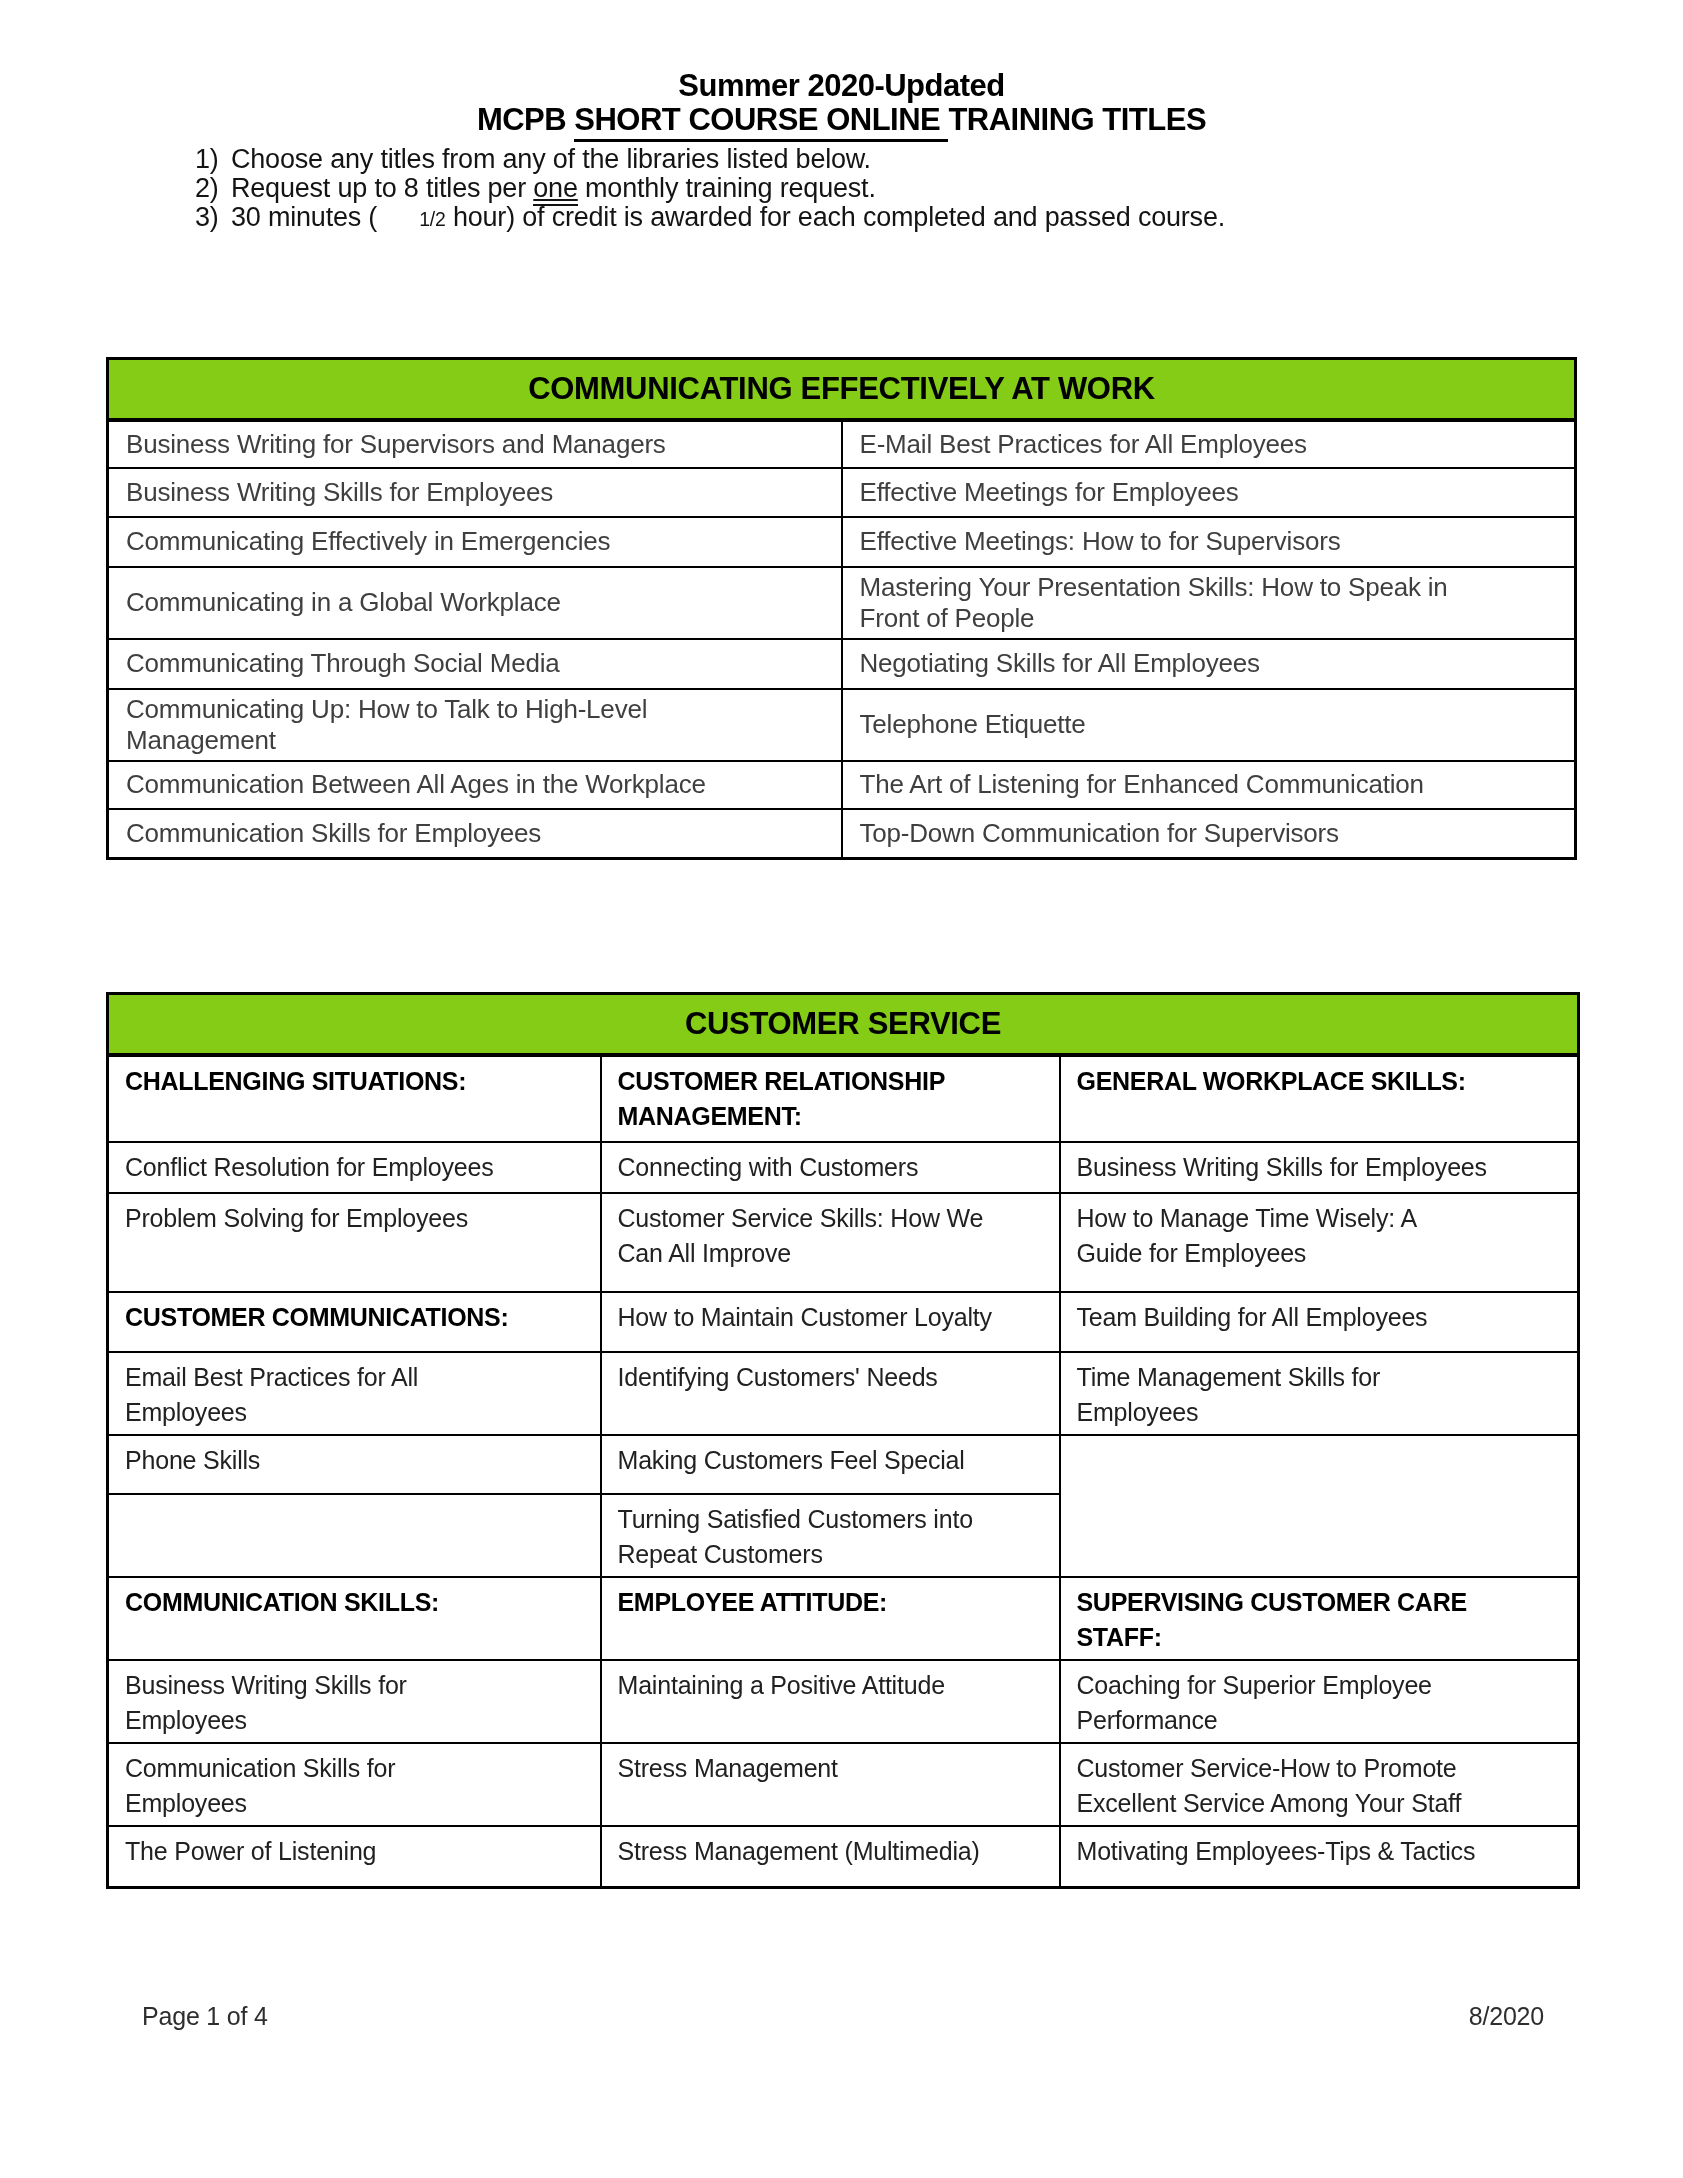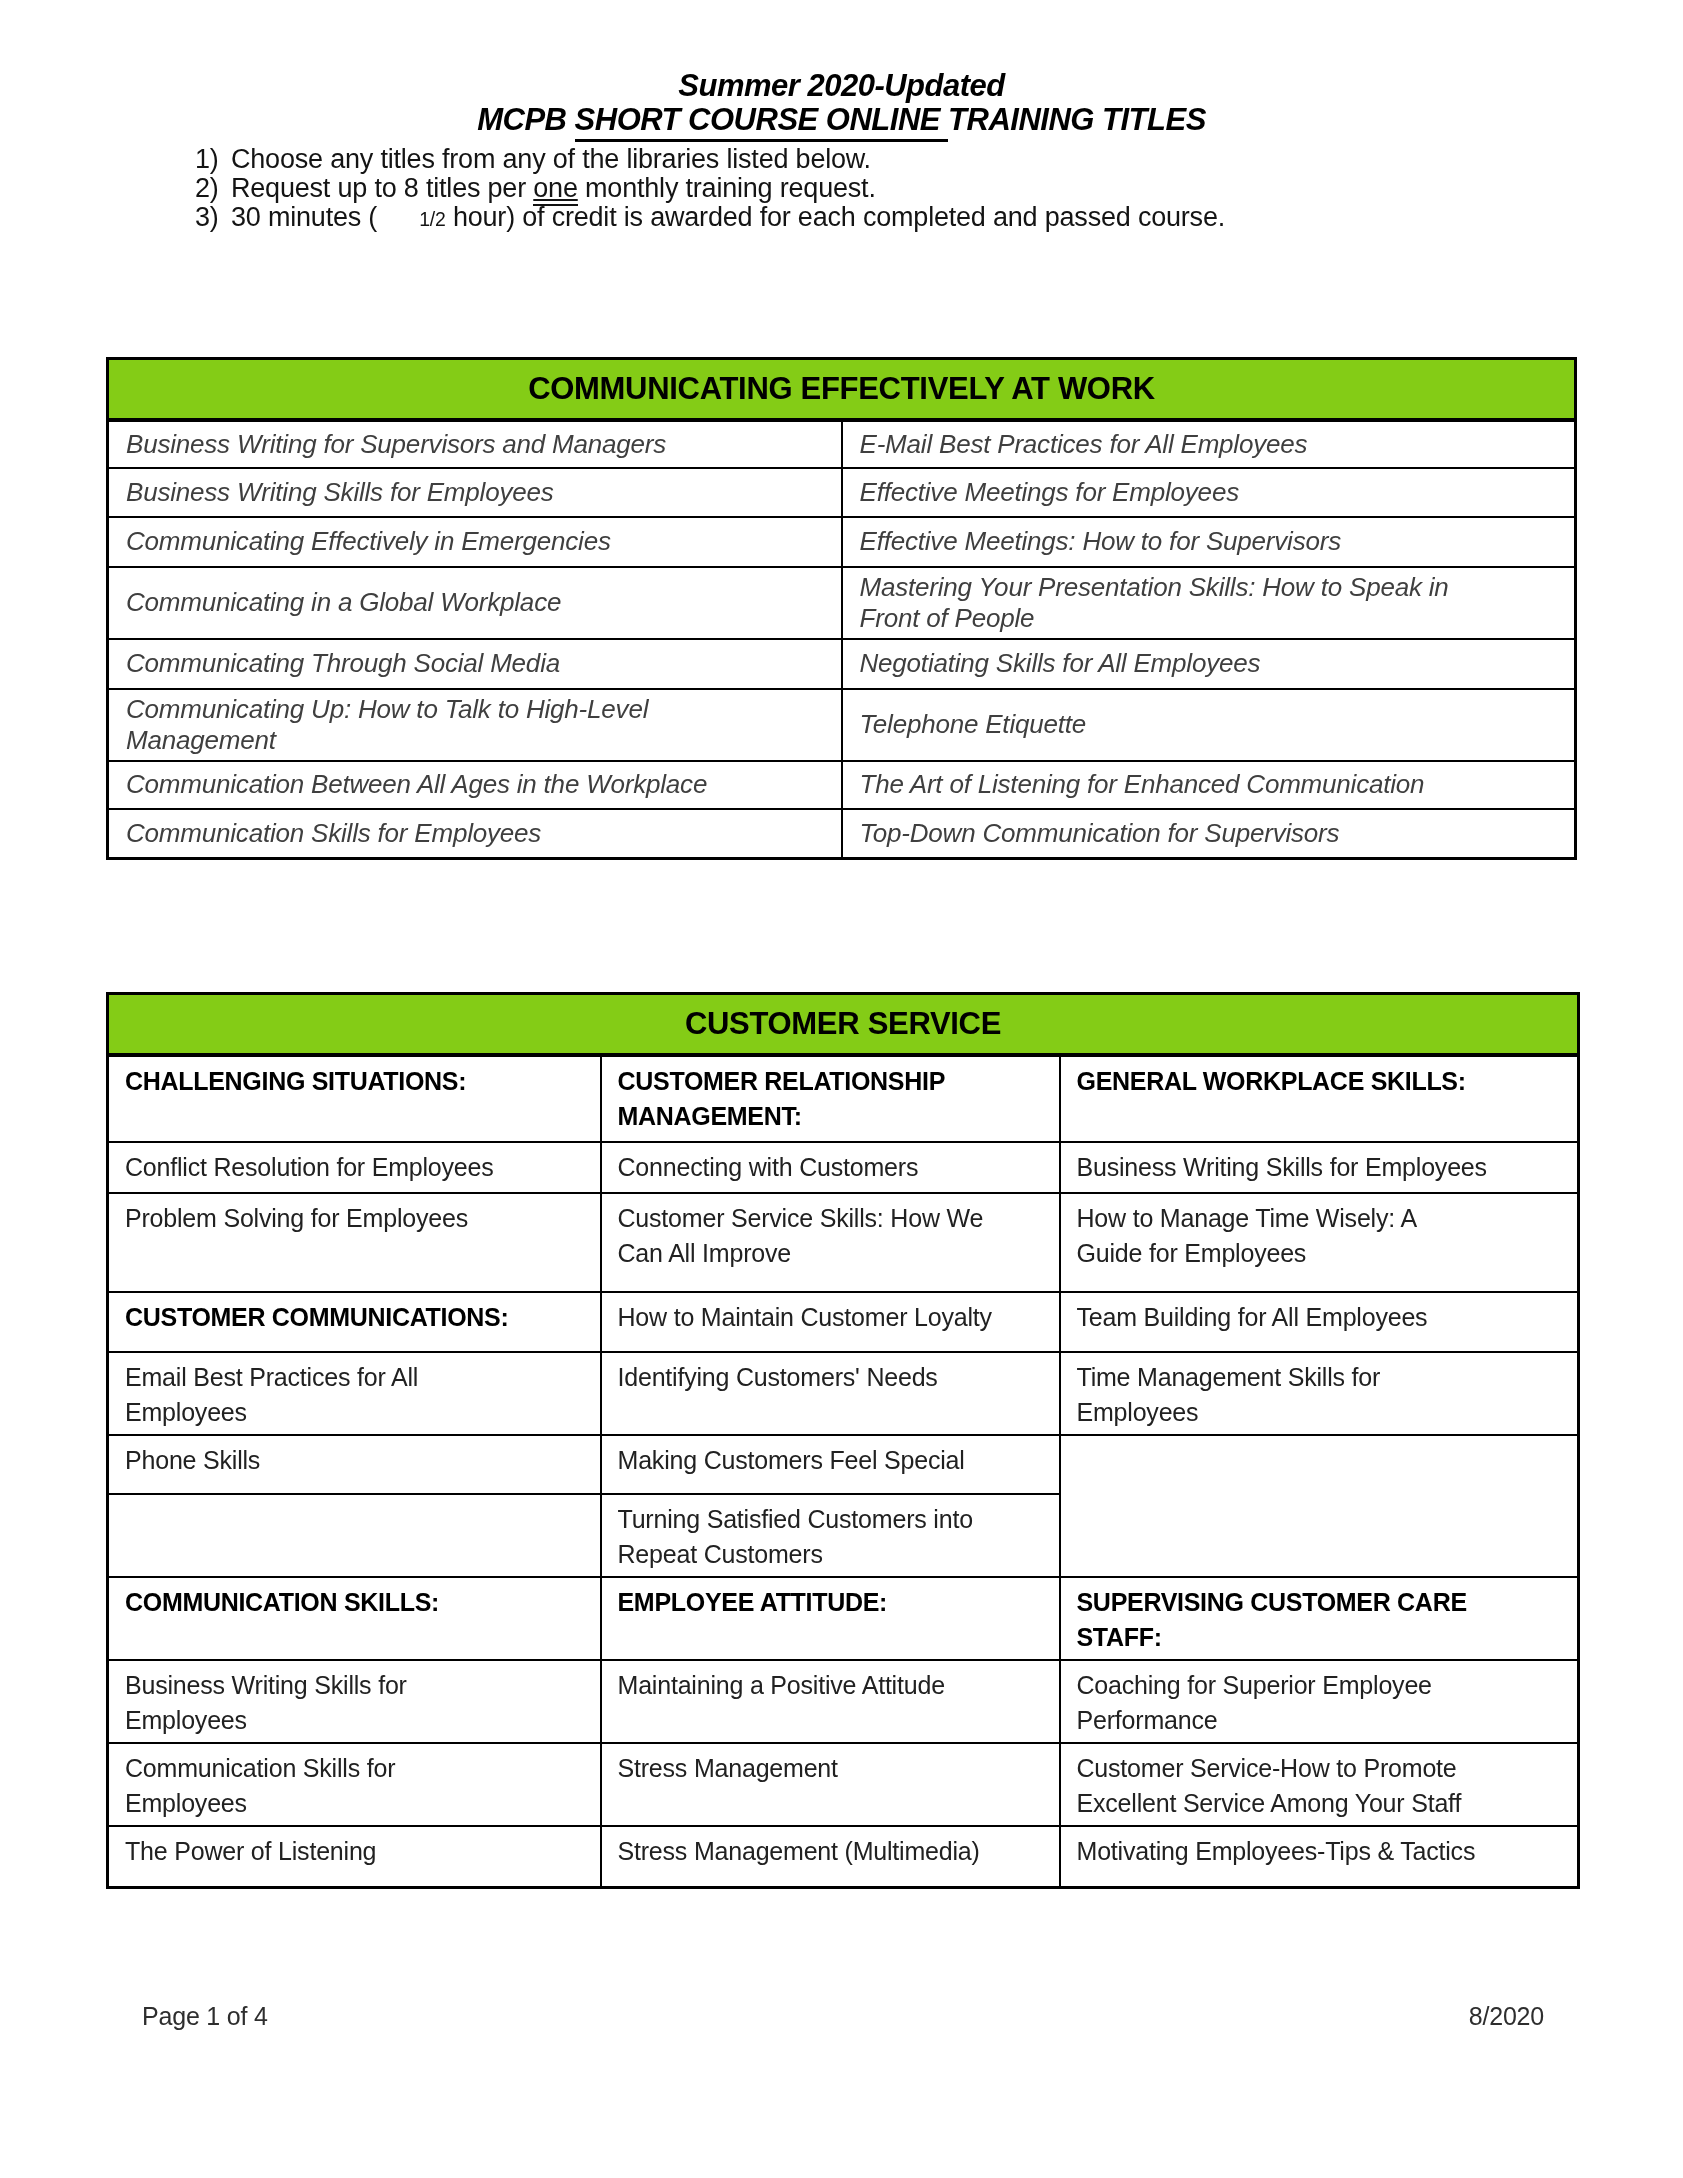--- a/index.html
+++ b/index.html
@@ -7,21 +7,21 @@
   body {
     width: 1683px; height: 2178px;
     position: relative;
     font-family: "Liberation Sans", "DejaVu Sans", sans-serif;
     color: #1a1a1a;
     letter-spacing: -0.2px;
   }
   .titles { text-align: center; padding-top: 69px; }
   .title-line {
     font-size: 31px; font-weight: 700; color: #000;
-    line-height: 34px; letter-spacing: -0.5px; font-style: italic;
+    line-height: 34px; letter-spacing: -0.5px;
   }
   .u-heavy { border-bottom: 3px solid #000; padding-bottom: 2px; white-space: pre; }
   .instructions { margin: 8px 0 0 195px; font-size: 27px; line-height: 29px; color: #141414; }
   .instr-item { display: flex; }
   .instr-num { width: 36px; flex: 0 0 36px; }
   .u-word { border-bottom: 2px solid #111; padding-bottom: 1px; text-decoration: underline; }
   .frac { font-size: 0.72em; margin-left: 42px; }
 
   .tbl-wrap { margin-left: 106px; width: 1471px; }
   .tbl-wrap.first { margin-top: 123px; }
@@ -38,21 +38,20 @@
     font-size: 31px; font-weight: 700; color: #000;
     letter-spacing: -0.3px;
     height: 61px; vertical-align: middle;
   }
   .t1 .cell {
     font-size: 26px; color: #3f3f3f;
     vertical-align: middle;
     padding: 4px 28px 4px 17px;
     line-height: 31px;
     white-space: pre-line;
-    font-style: italic;
   }
   .t1 .h48 { height: 48px; } .t1 .h49 { height: 49px; } .t1 .h50 { height: 50px; }
   .t1 .h70 { height: 69px; } .t1 .h72 { height: 71px; }
 
   .t2 .cell, .t2 .cat {
     vertical-align: top;
     padding: 7px 12px 4px 16px;
     line-height: 35px;
     white-space: pre-line;
   }

